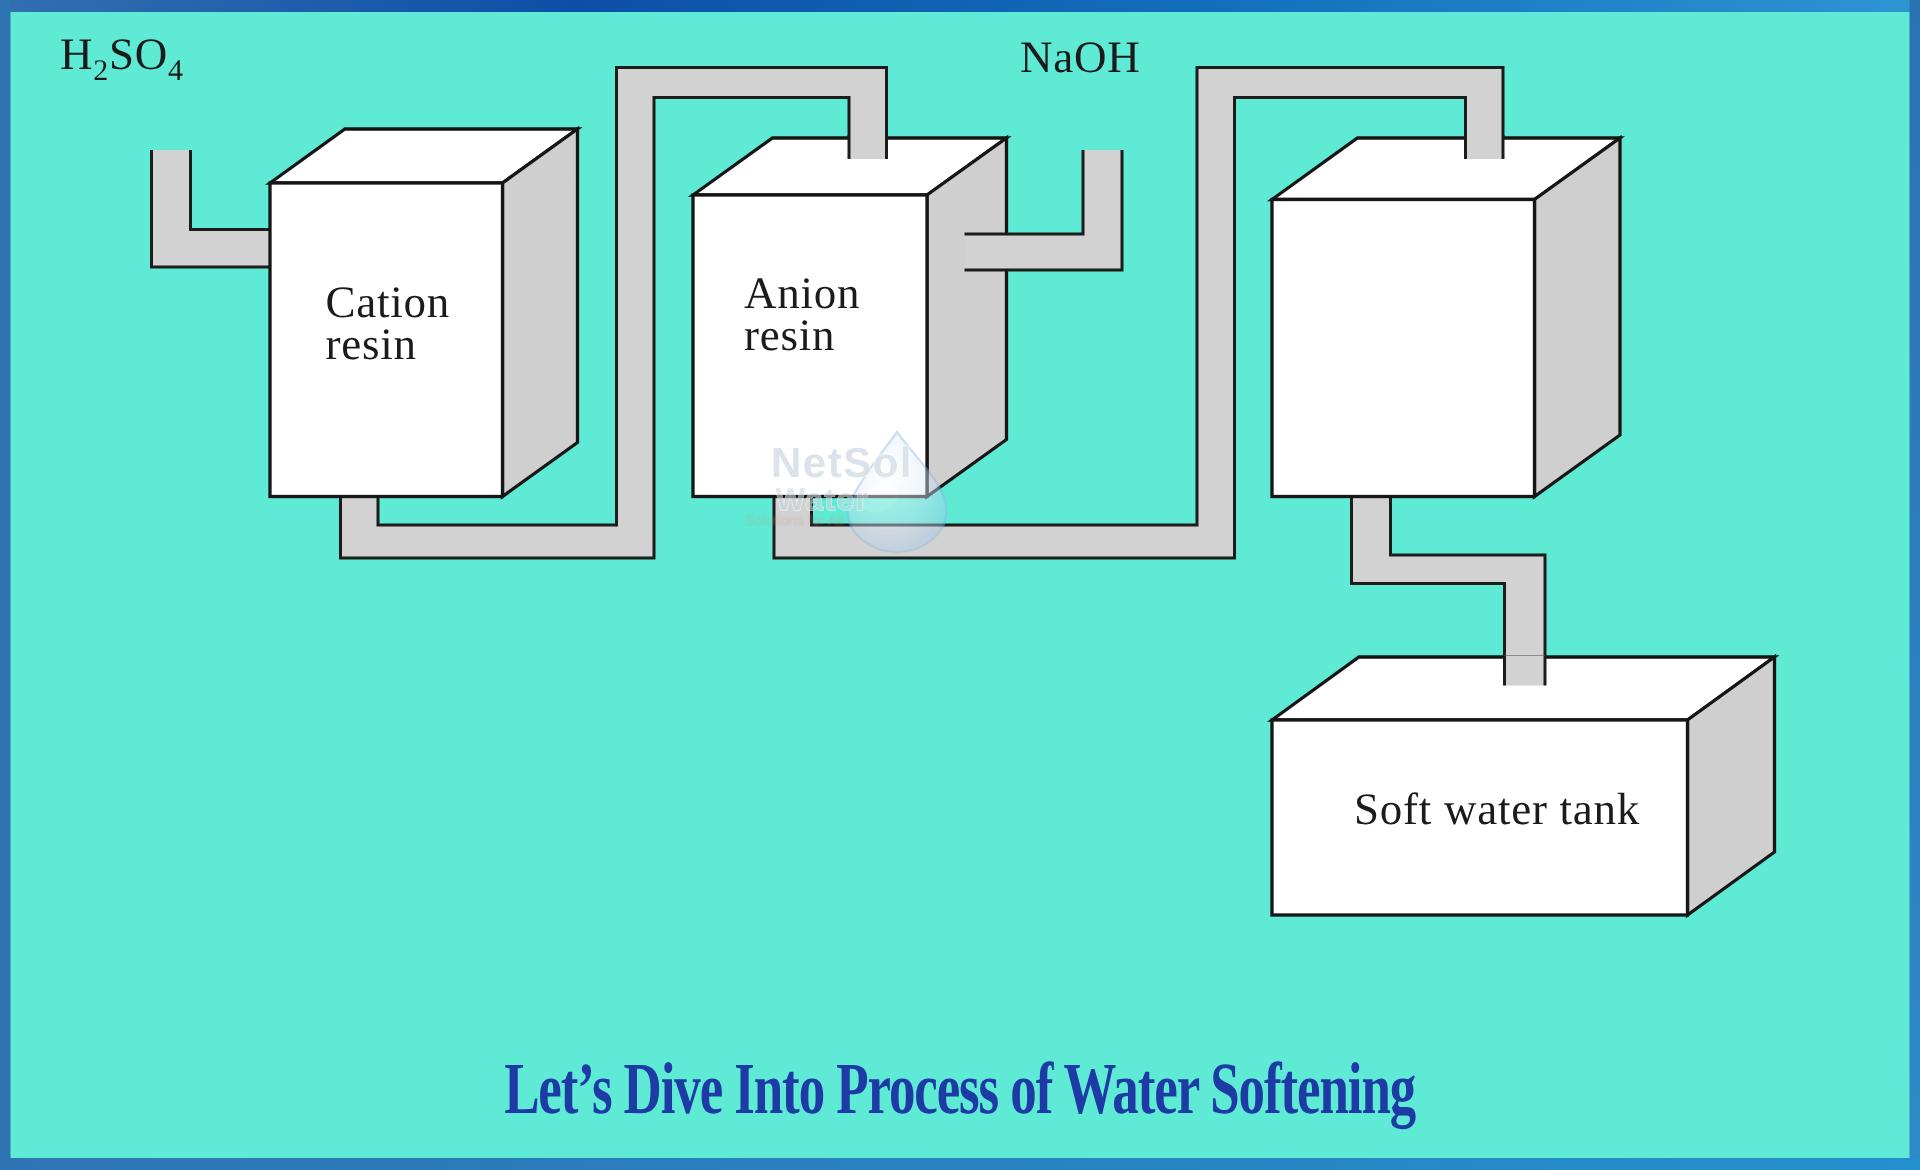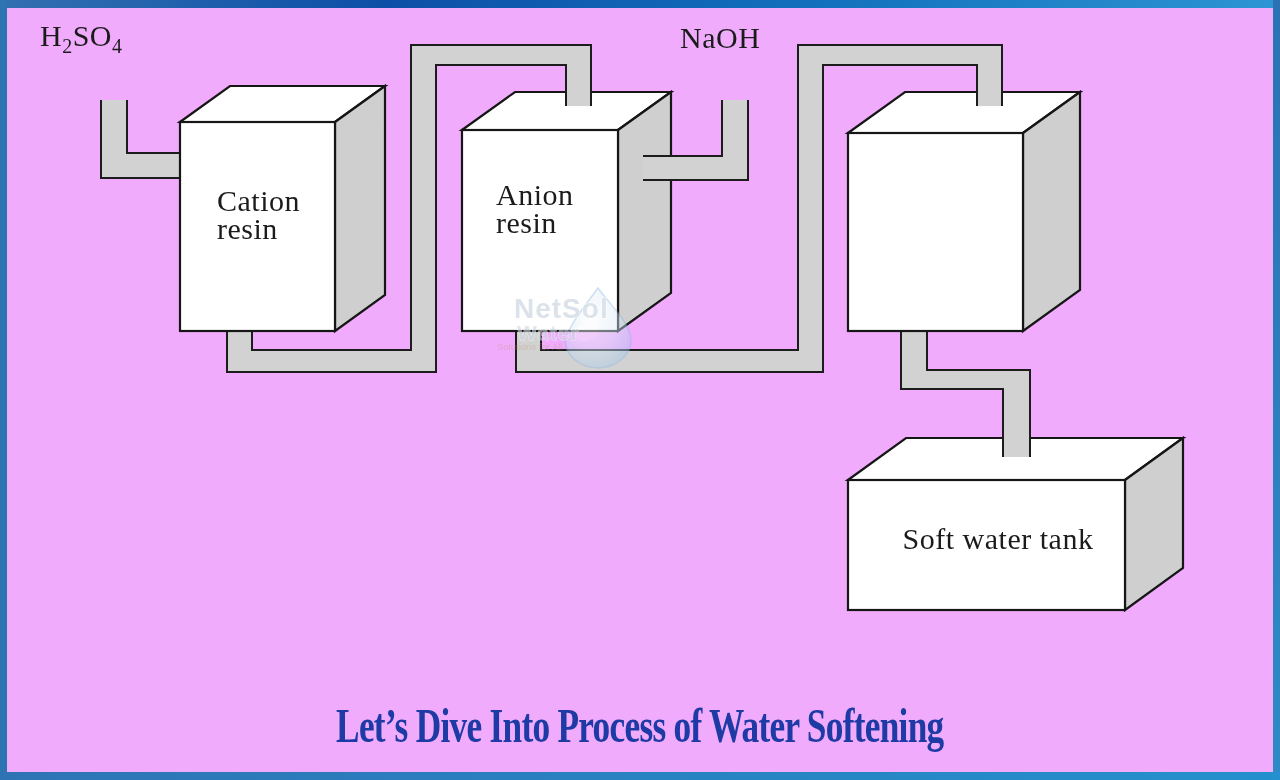--- a/index.html
+++ b/index.html
@@ -1,16 +1,16 @@
 <!DOCTYPE html>
 <html><head>
 <meta charset="utf-8">
 <style>
   html,body{margin:0;padding:0;background:#ffffff;}
-  .screen{position:relative;width:1280px;height:780px;overflow:hidden;background:#f0abfc;}
+  .screen{position:relative;width:1280px;height:780px;overflow:hidden;background:#5eead4;}
   .border-top{position:absolute;left:0;top:0;width:1280px;height:8px;
     background:linear-gradient(90deg,#336fb0 0%,#0d4fa8 30%,#1371bd 65%,#2e95d3 100%);}
   .border-left{position:absolute;left:0;top:0;width:7px;height:780px;background:#2e74b2;}
   .border-right{position:absolute;right:0;top:0;width:7px;height:780px;
     background:linear-gradient(180deg,#2a72b4,#2e8ac6);}
   .border-bottom{position:absolute;left:0;top:772px;width:1280px;height:8px;
     background:linear-gradient(90deg,#2e74b5,#2490cd);}
   svg.canvas{position:absolute;left:0;top:0;width:1280px;height:780px;}
   .tank-face{fill:#ffffff;stroke:#161616;stroke-width:2.2;stroke-linejoin:miter;}
   .tank-side{fill:#cfcfcf;stroke:#161616;stroke-width:2.2;stroke-linejoin:miter;}

